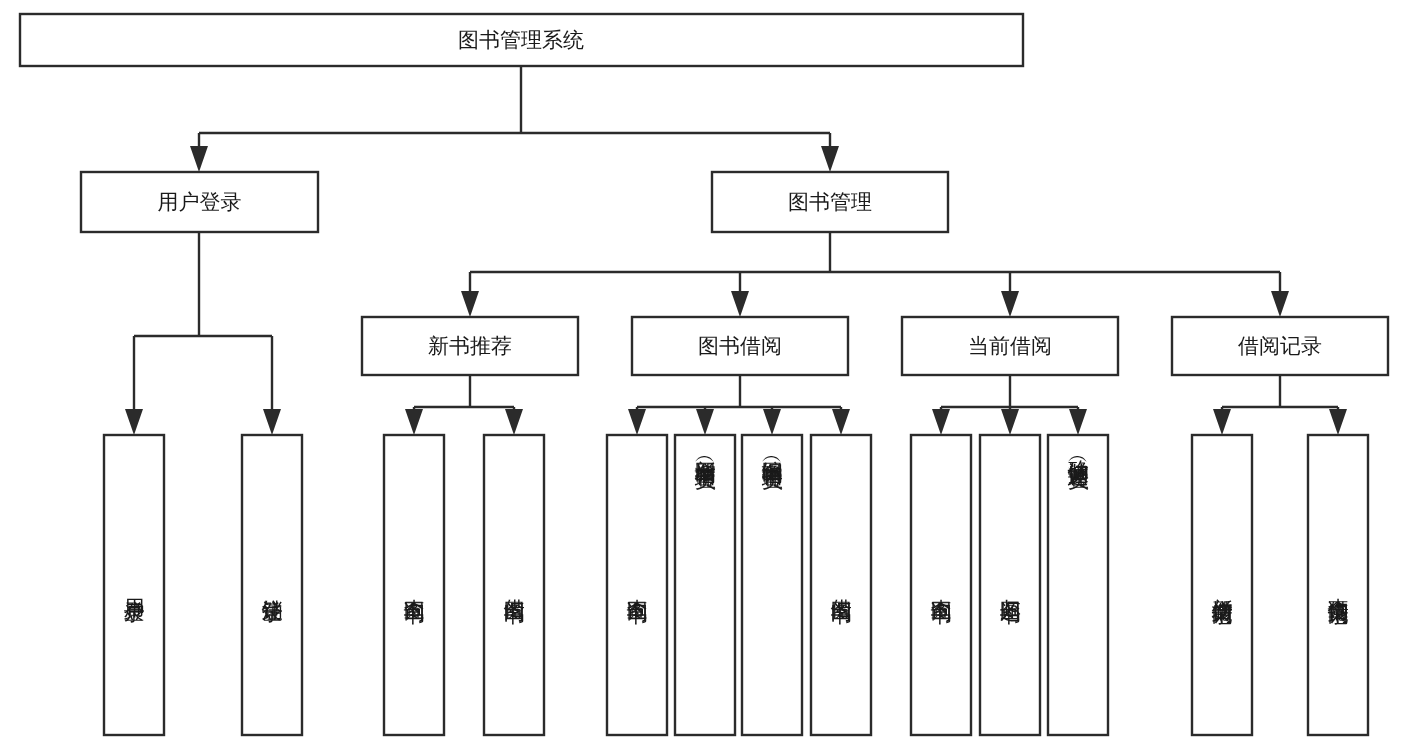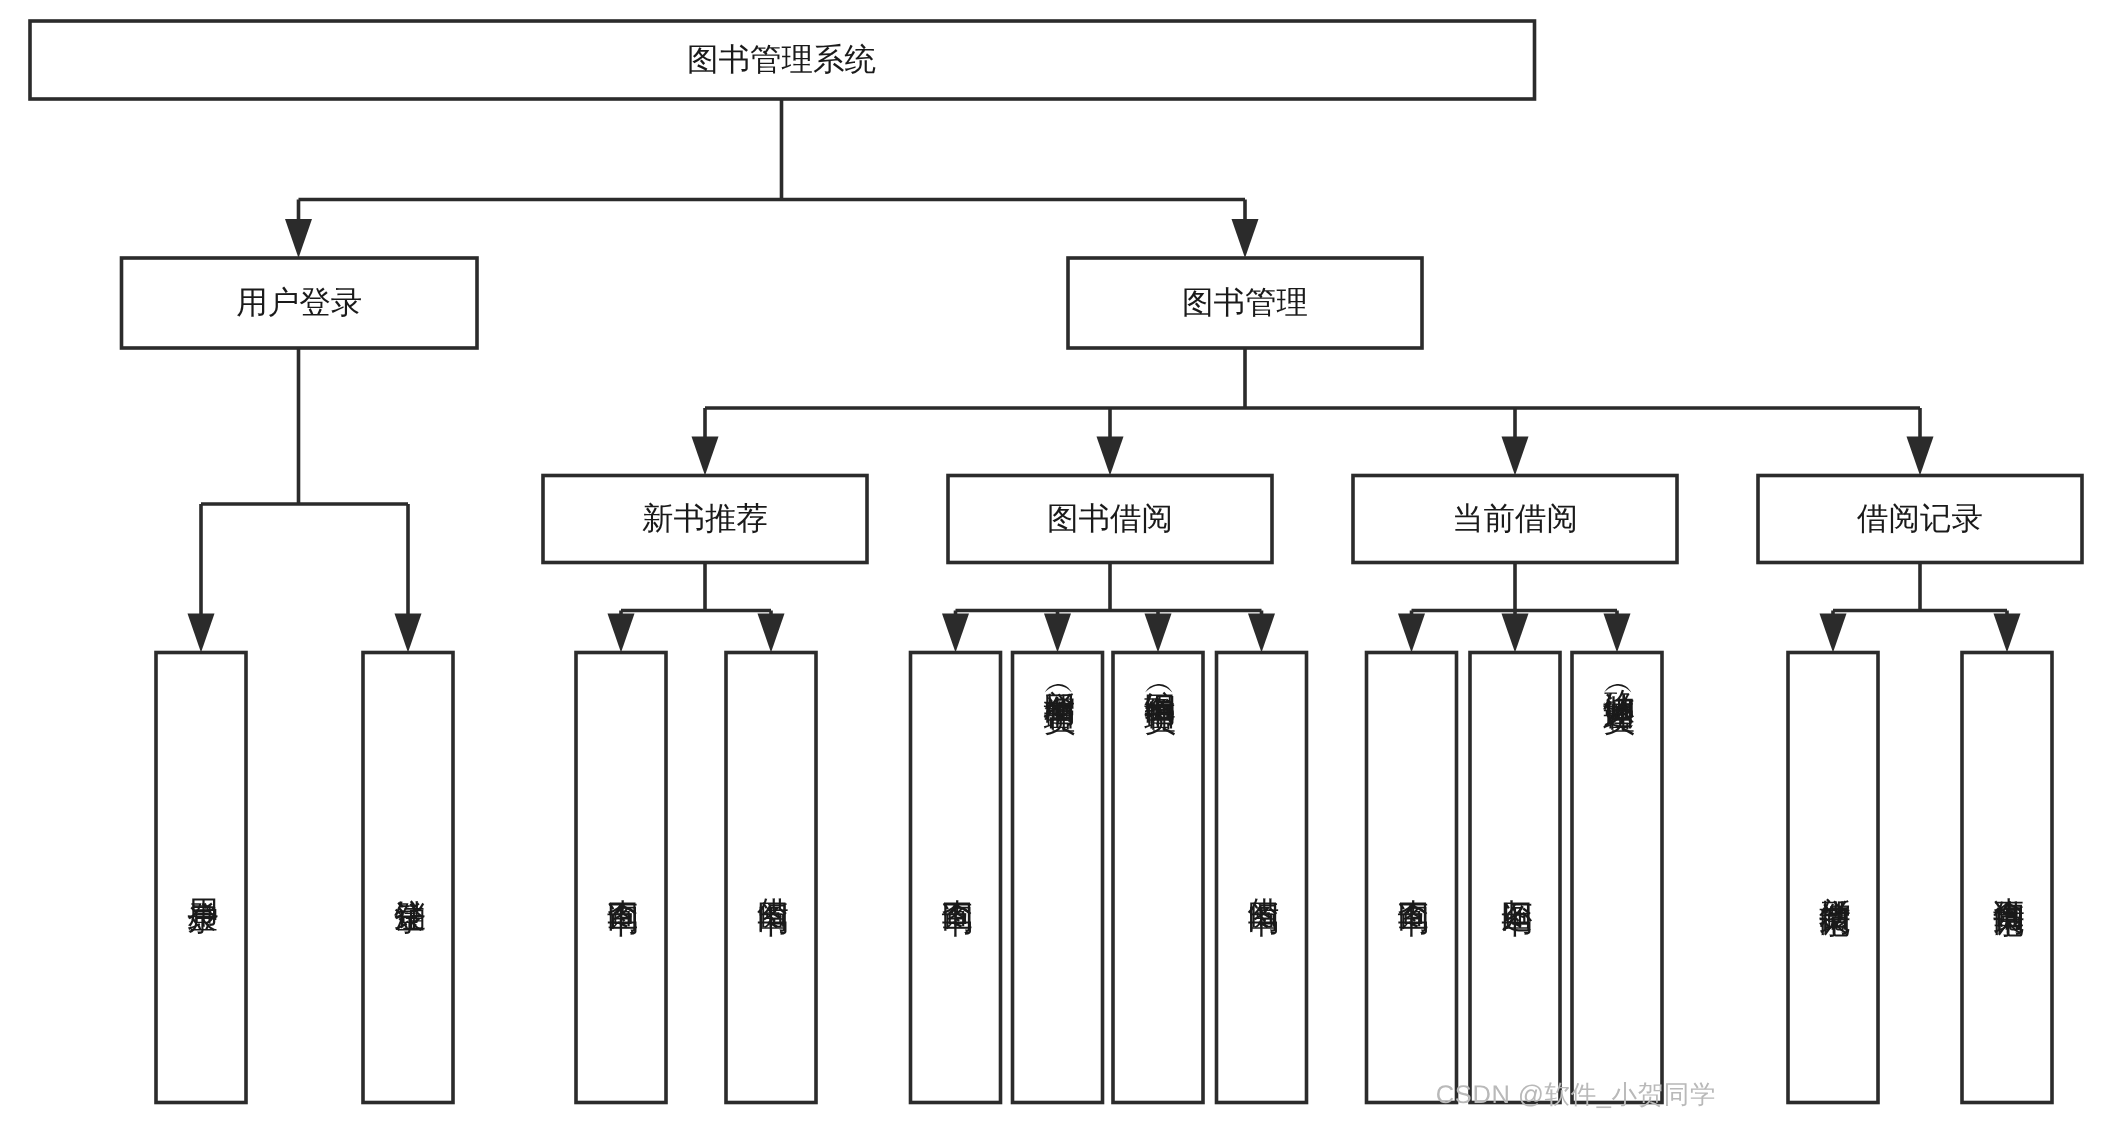--- a/index.html
+++ b/index.html
@@ -225,21 +225,20 @@
     <div class="vlabel" style="left:811px;top:435px;width:60px;height:300px;">借阅图书</div>
 
     <div class="vlabel" style="left:911px;top:435px;width:60px;height:300px;">查询图书</div>
     <div class="vlabel" style="left:980px;top:435px;width:60px;height:300px;">归还图书</div>
     <div class="vlabel vlabel-top" style="left:1048px;top:435px;width:60px;height:300px;">确认归还（管理员）</div>
 
     <div class="vlabel" style="left:1192px;top:435px;width:60px;height:300px;">新增借阅记录</div>
     <div class="vlabel" style="left:1308px;top:435px;width:60px;height:300px;">查询借阅记录</div>
   </div>
 
-  <div class="watermark">CSDN @软件_小贺同学</div>
 </div>
 
 <style>
   .vlabel {
     position: absolute;
     writing-mode: vertical-rl;
     text-orientation: upright;
     display: flex;
     align-items: center;
     justify-content: center;

